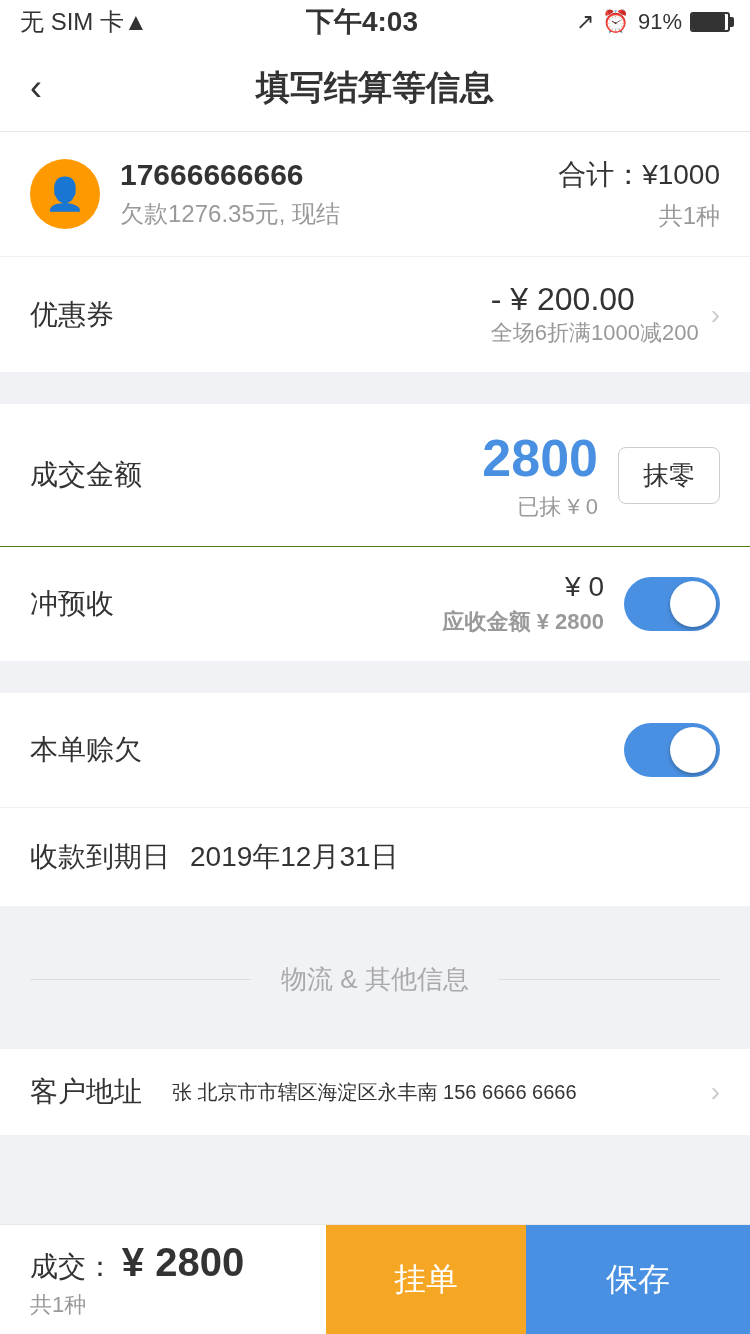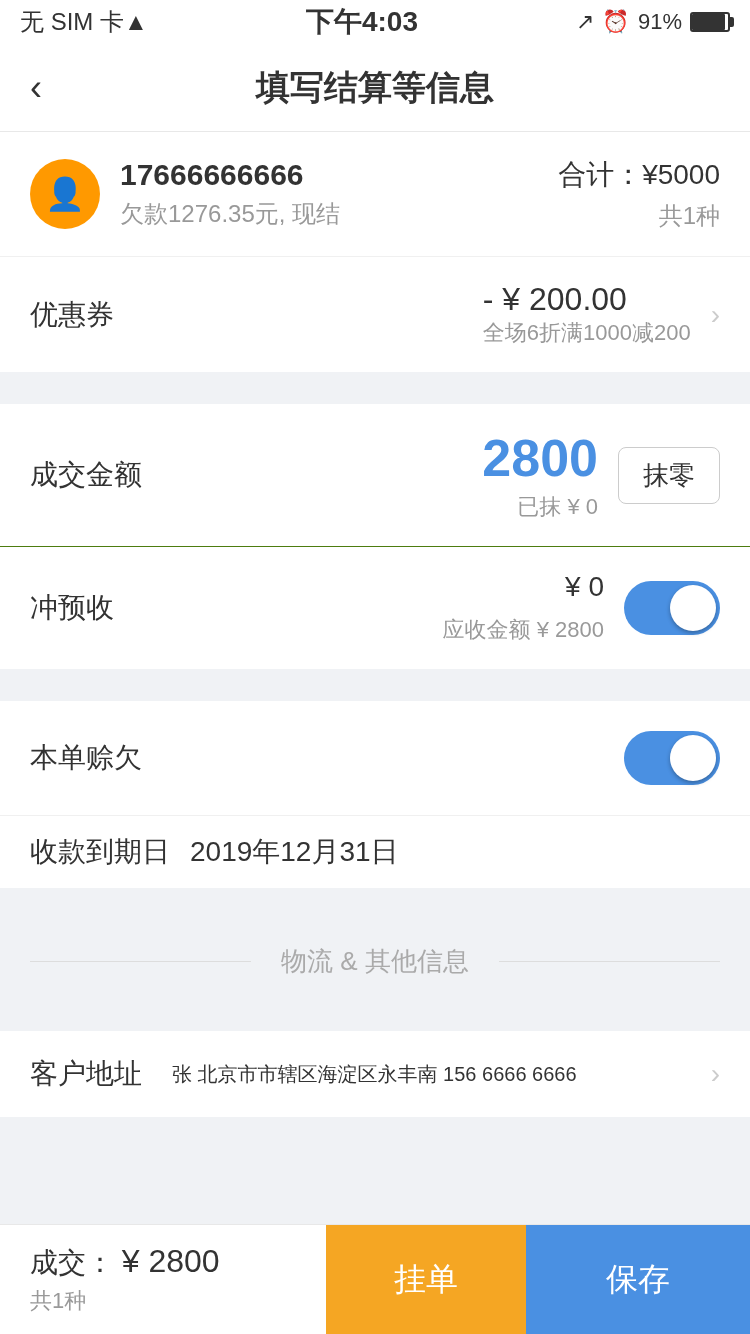--- a/index.html
+++ b/index.html
@@ -98,21 +98,21 @@
     
     .coupon-row {
       background: #fff;
       padding: 24px 30px;
       display: flex;
       align-items: center;
       justify-content: space-between;
       border-top: 1px solid #f0f0f0;
     }
     .coupon-label { font-size: 28px; color: #333; }
-    .coupon-right { display: flex; align-items: center; gap: 20px; }
+    .coupon-right { display: flex; align-items: center; gap: 12px; }
     .coupon-discount { font-size: 32px; color: #333; font-weight: 500; }
     .coupon-desc { font-size: 22px; color: #999; }
     .chevron { font-size: 28px; color: #ccc; }
 
     
     .section-divider { height: 16px; background: #f0f2f5; }
 
     
     .deal-amount-row {
       background: #fff;
@@ -137,21 +137,21 @@
       padding: 24px 30px;
       display: flex;
       align-items: center;
       justify-content: space-between;
       border-top: 1px solid #4d7c0f;
     }
     .prepay-label { font-size: 28px; color: #333; }
     .prepay-right { display: flex; align-items: center; gap: 20px; }
     .prepay-value-wrap { text-align: right; }
     .prepay-value { font-size: 28px; color: #333; }
-    .prepay-sub { font-size: 22px; color: #999; margin-top: 12px; }
+    .prepay-sub { font-size: 22px; color: #999; margin-top: 4px; font-weight: bold; }
 
     
     .toggle {
       width: 96px; height: 54px; border-radius: 27px; background: #4a90e2;
       position: relative; cursor: pointer;
     }
     .toggle-knob {
       width: 46px; height: 46px; border-radius: 50%; background: #fff;
       position: absolute; top: 4px; right: 4px;
       box-shadow: 0 2px 4px rgba(0,0,0,0.3);
@@ -164,21 +164,21 @@
       display: flex;
       align-items: center;
       justify-content: space-between;
       gap: 40px;
     }
     .debt-label { font-size: 28px; color: #333; }
 
     
     .due-date-row {
       background: #fff;
-      padding: 17px 30px;
+      padding: 30px 30px;
       display: flex;
       align-items: center;
       border-top: 1px solid #f0f0f0;
     }
     .due-date-label { font-size: 28px; color: #333; margin-right: 20px; }
     .due-date-value { font-size: 28px; color: #333; }
 
     
     .logistics-divider {
       background: #f0f2f5;
@@ -268,21 +268,21 @@
       <div class="customer-left">
         <div class="avatar">
           <span>👤</span>
         </div>
         <div class="customer-info">
           <div class="customer-phone">17666666666</div>
           <div class="customer-sub">欠款1276.35元, 现结</div>
         </div>
       </div>
       <div class="customer-right">
-        <div class="total-amount">合计：¥5000</div>
+        <div class="total-amount">合计：¥1000</div>
         <div class="total-count">共1种</div>
       </div>
     </div>
 
     <div class="coupon-row">
       <div class="coupon-label">优惠券</div>
       <div class="coupon-right">
         <div>
           <div class="coupon-discount">- ¥ 200.00</div>
           <div class="coupon-desc">全场6折满1000减200</div>
@@ -353,19 +353,19 @@
   </div>
 
   <div class="gray-area"></div>
 
 </div>
 
 <div class="bottom-bar">
   <div class="bottom-summary">
     <div>
       <span>成交：</span>
-      <span style="font-size:32px;font-weight:400;">¥ 2800</span>
+      <span style="font-size:40px;font-weight:700;">¥ 2800</span>
     </div>
     <div class="bottom-count">共1种</div>
   </div>
   <div class="btn-pending">挂单</div>
   <div class="btn-save">保存</div>
 </div>
 
 </body></html>

